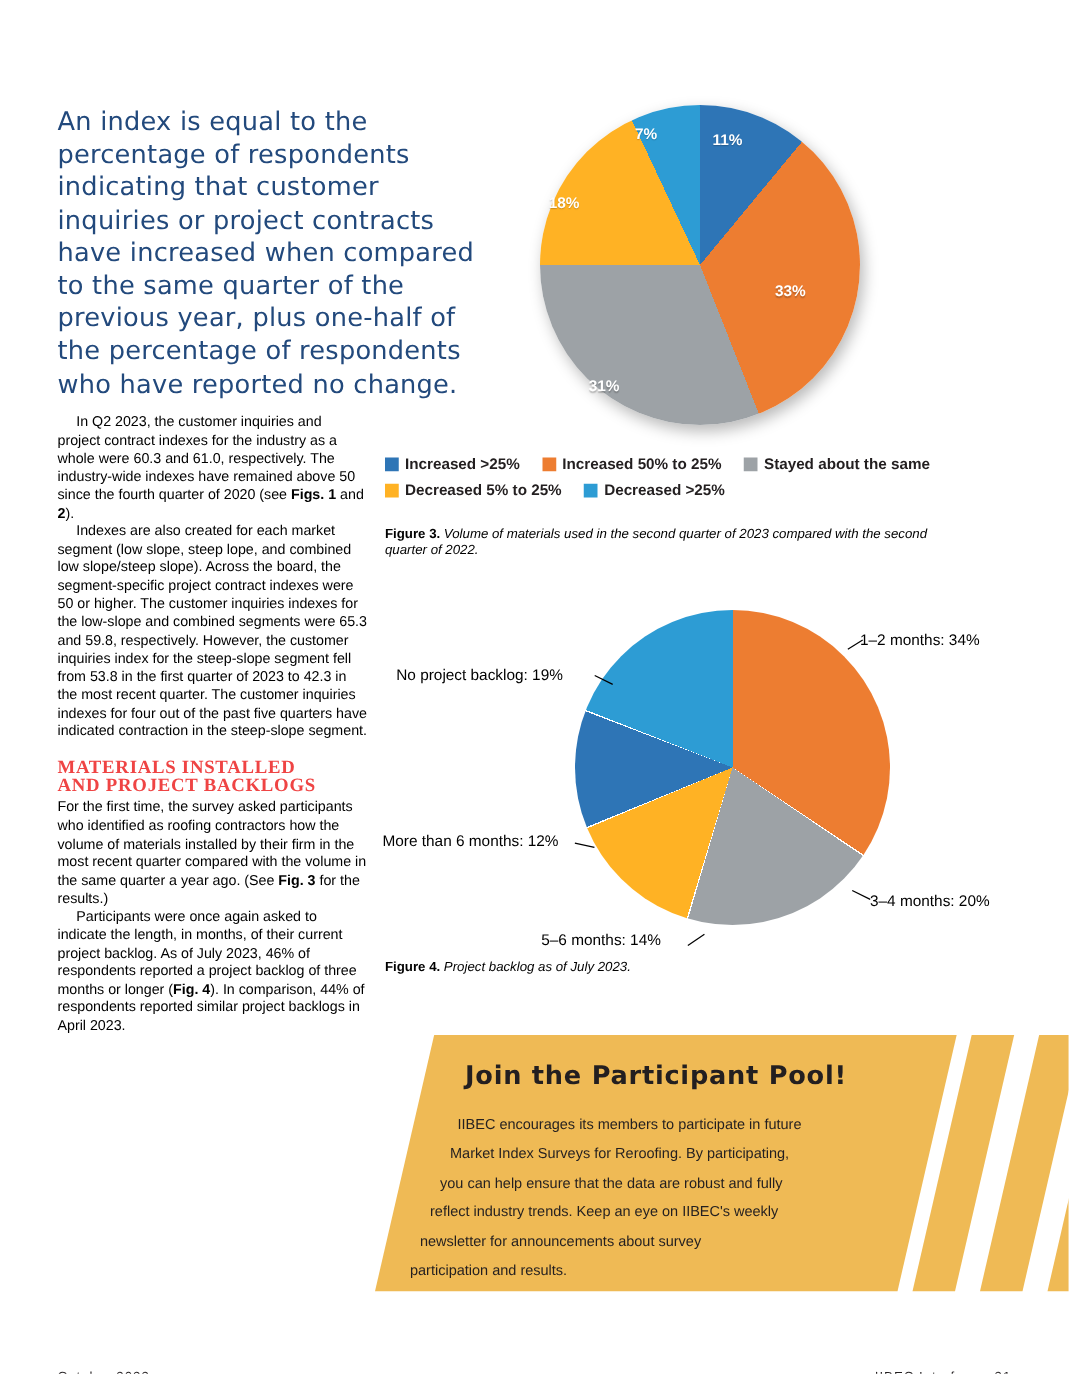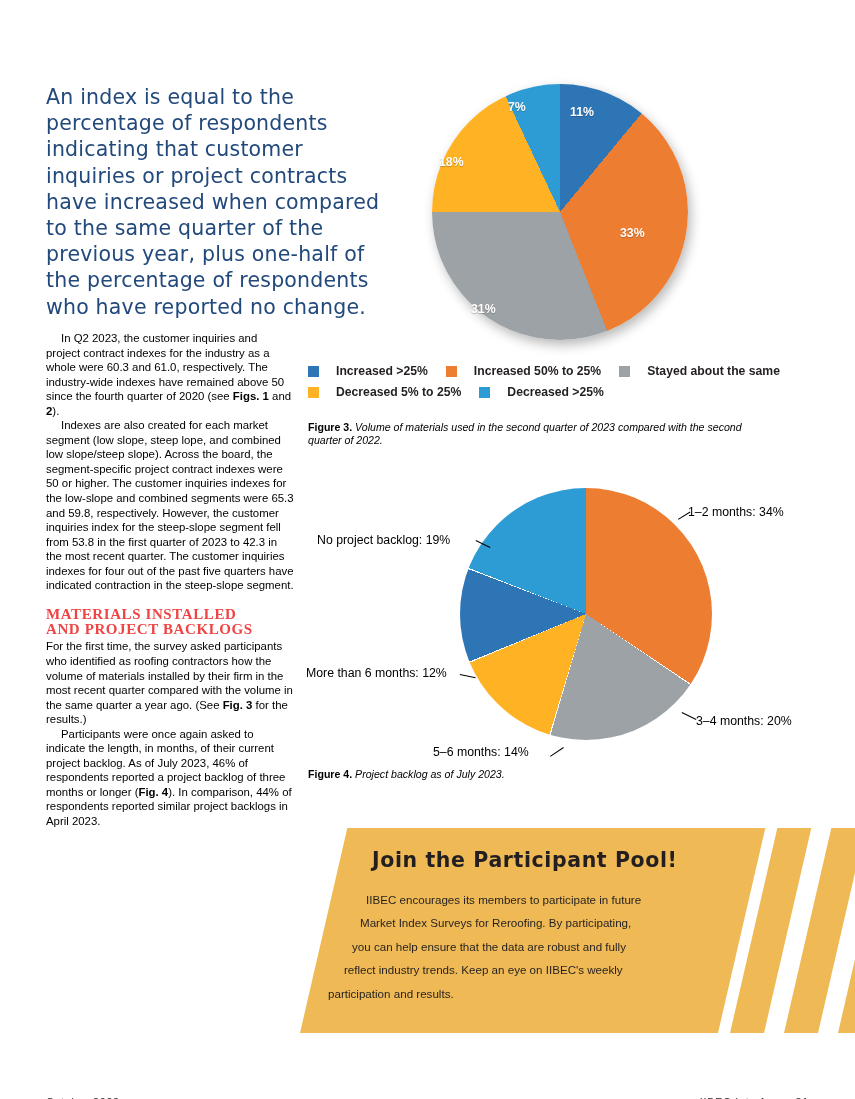--- a/index.html
+++ b/index.html
@@ -101,21 +101,20 @@
   .legend-row {
     display: flex;
     align-items: center;
     margin-bottom: 7px;
   }
   .legend-item {
     display: flex;
     align-items: center;
     margin-right: 18px;
     white-space: nowrap;
-    gap: 12px;
   }
   .swatch {
     width: 11px;
     height: 11px;
     margin-right: 5px;
     flex: none;
   }
   .legend-text {
     font-size: 12.2px;
     font-weight: bold;
@@ -334,20 +333,21 @@
     <div class="promo-stripe" style="left:484px;"></div>
     <div class="promo-stripe" style="left:538px;"></div>
 
     <div class="promo-content">
       <div class="promo-title">Join the Participant Pool!</div>
       <div class="promo-lines">
         <span class="promo-line" style="margin-left:66px;">IIBEC encourages its members to participate in future</span>
         <span class="promo-line" style="margin-left:60px;">Market Index Surveys for Reroofing. By participating,</span>
         <span class="promo-line" style="margin-left:52px;">you can help ensure that the data are robust and fully</span>
         <span class="promo-line" style="margin-left:44px;">reflect industry trends. Keep an eye on IIBEC's weekly</span>
+        <span class="promo-line" style="margin-left:36px;">newsletter for announcements about survey</span>
         <span class="promo-line" style="margin-left:28px;">participation and results.</span>
       </div>
     </div>
   </div>
 
   <div class="footer">
     <span>October 2023</span>
     <span>IIBEC Interface  •  31</span>
   </div>
 

